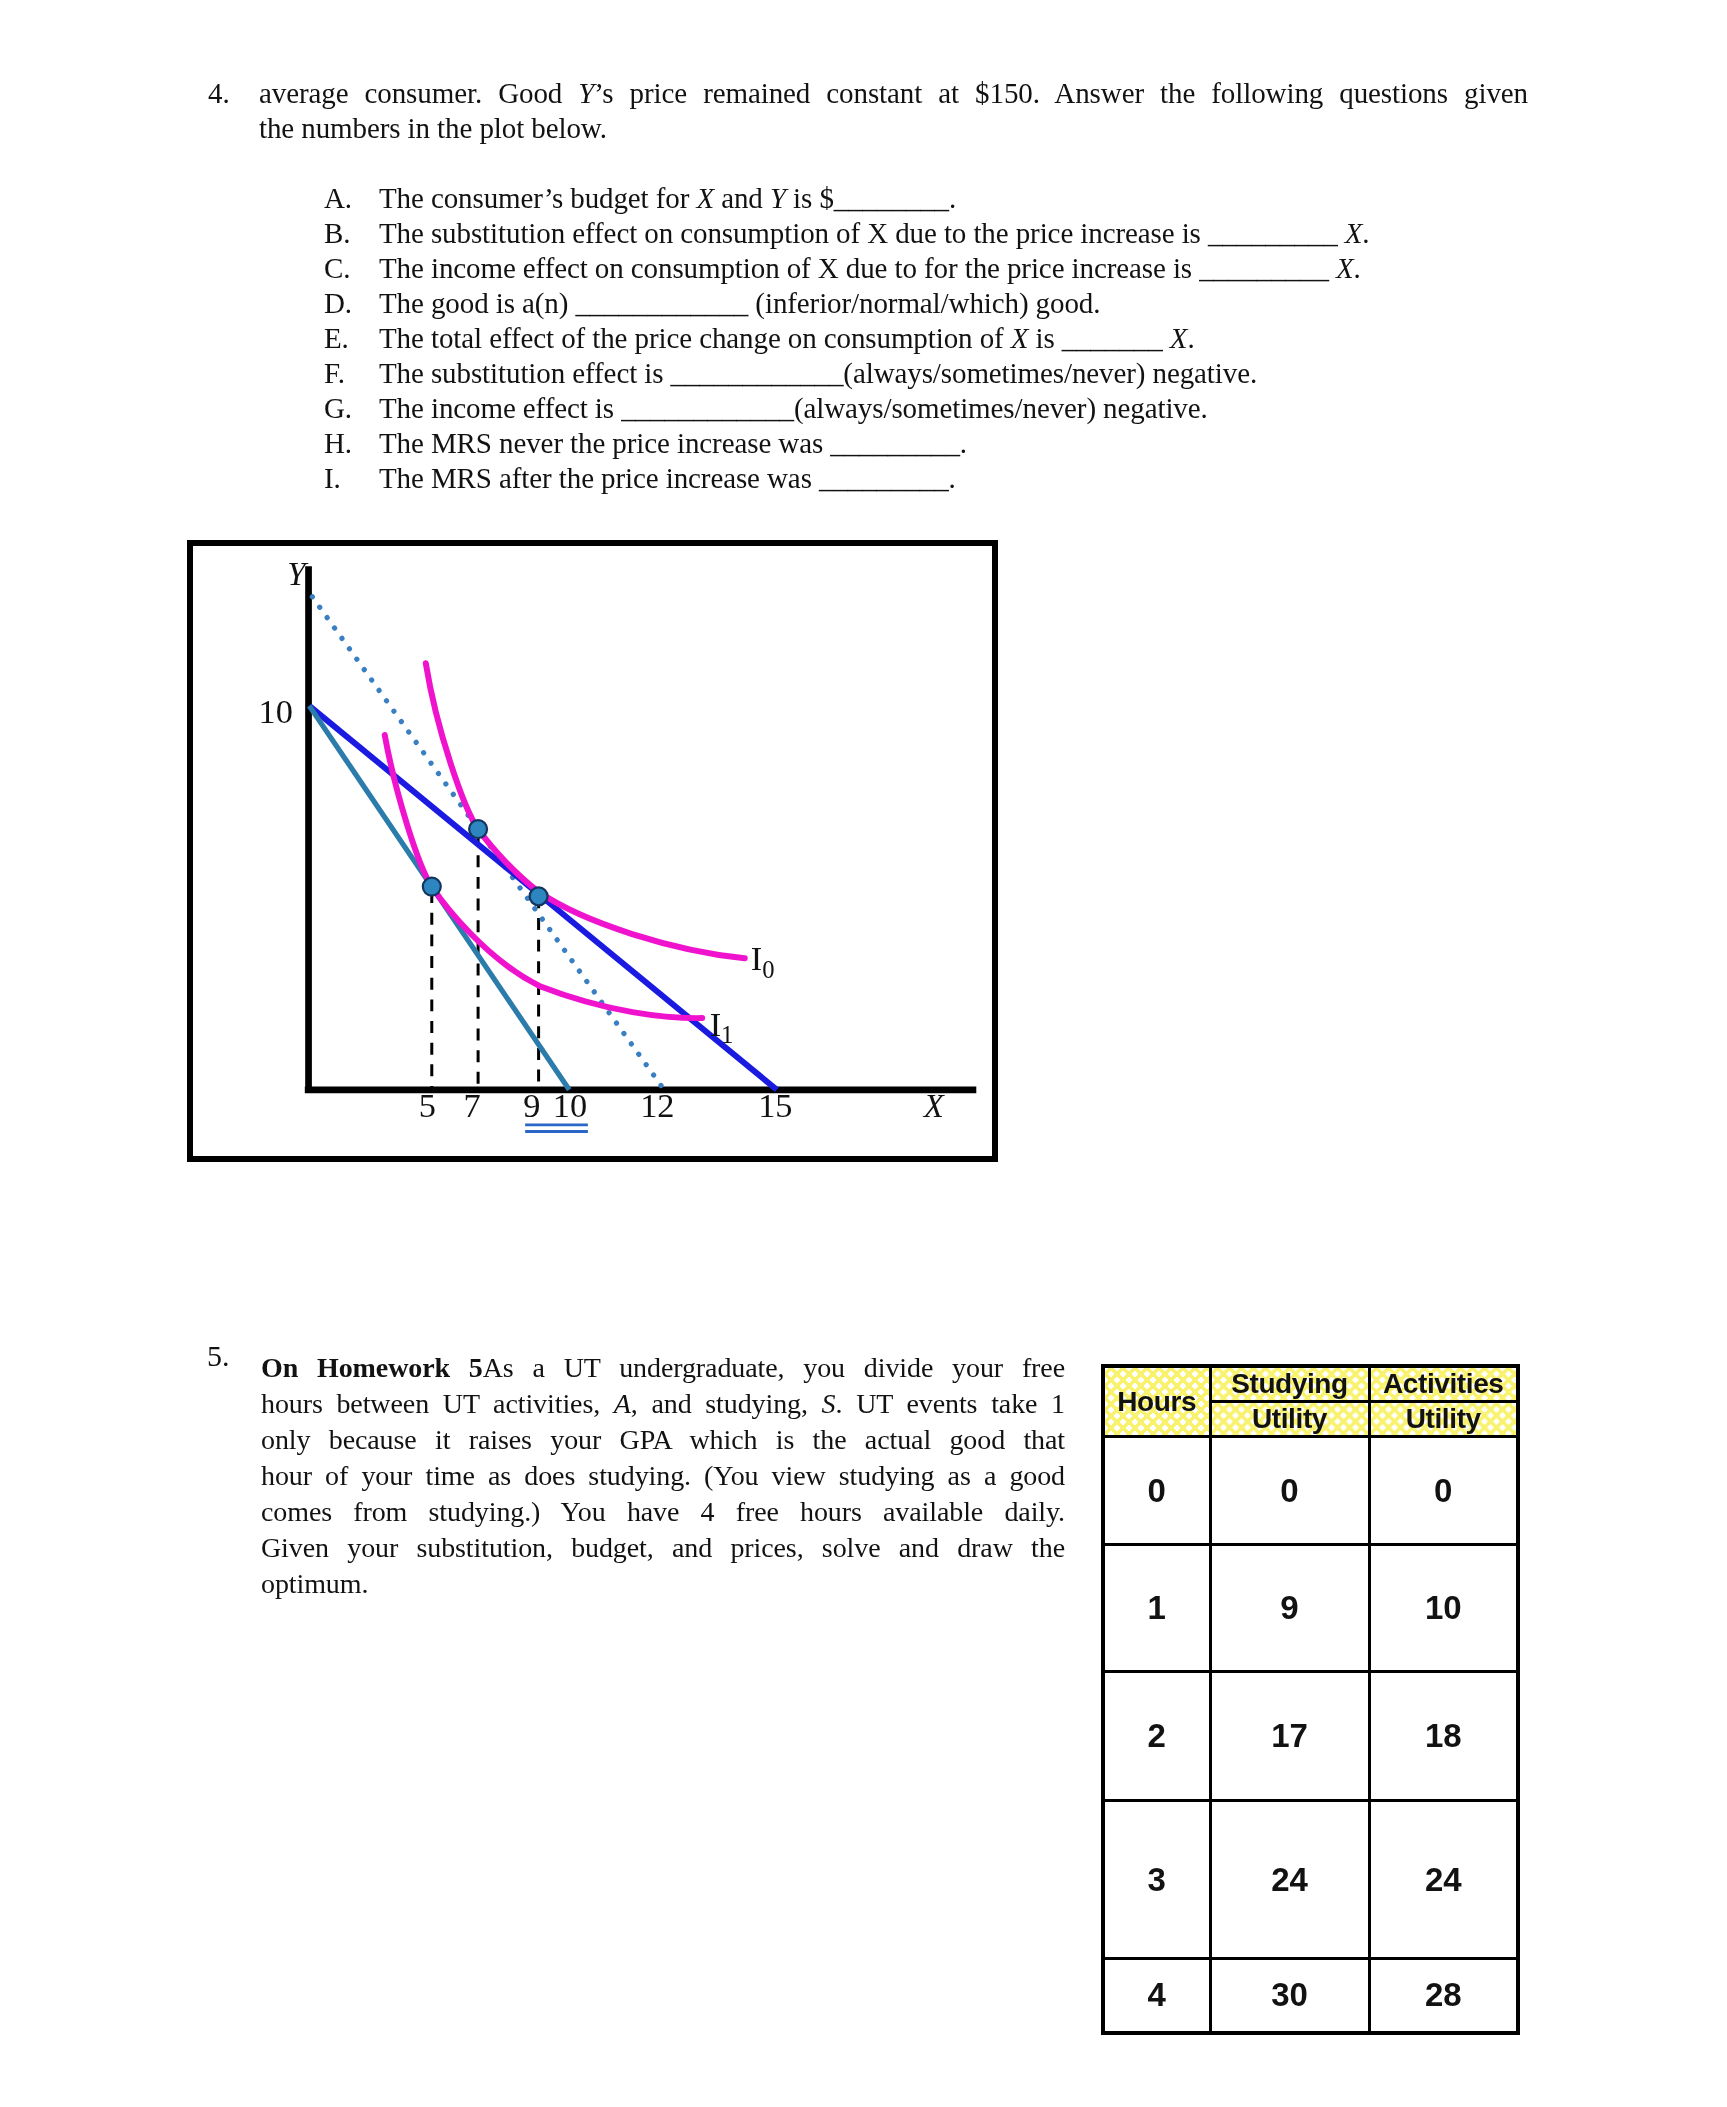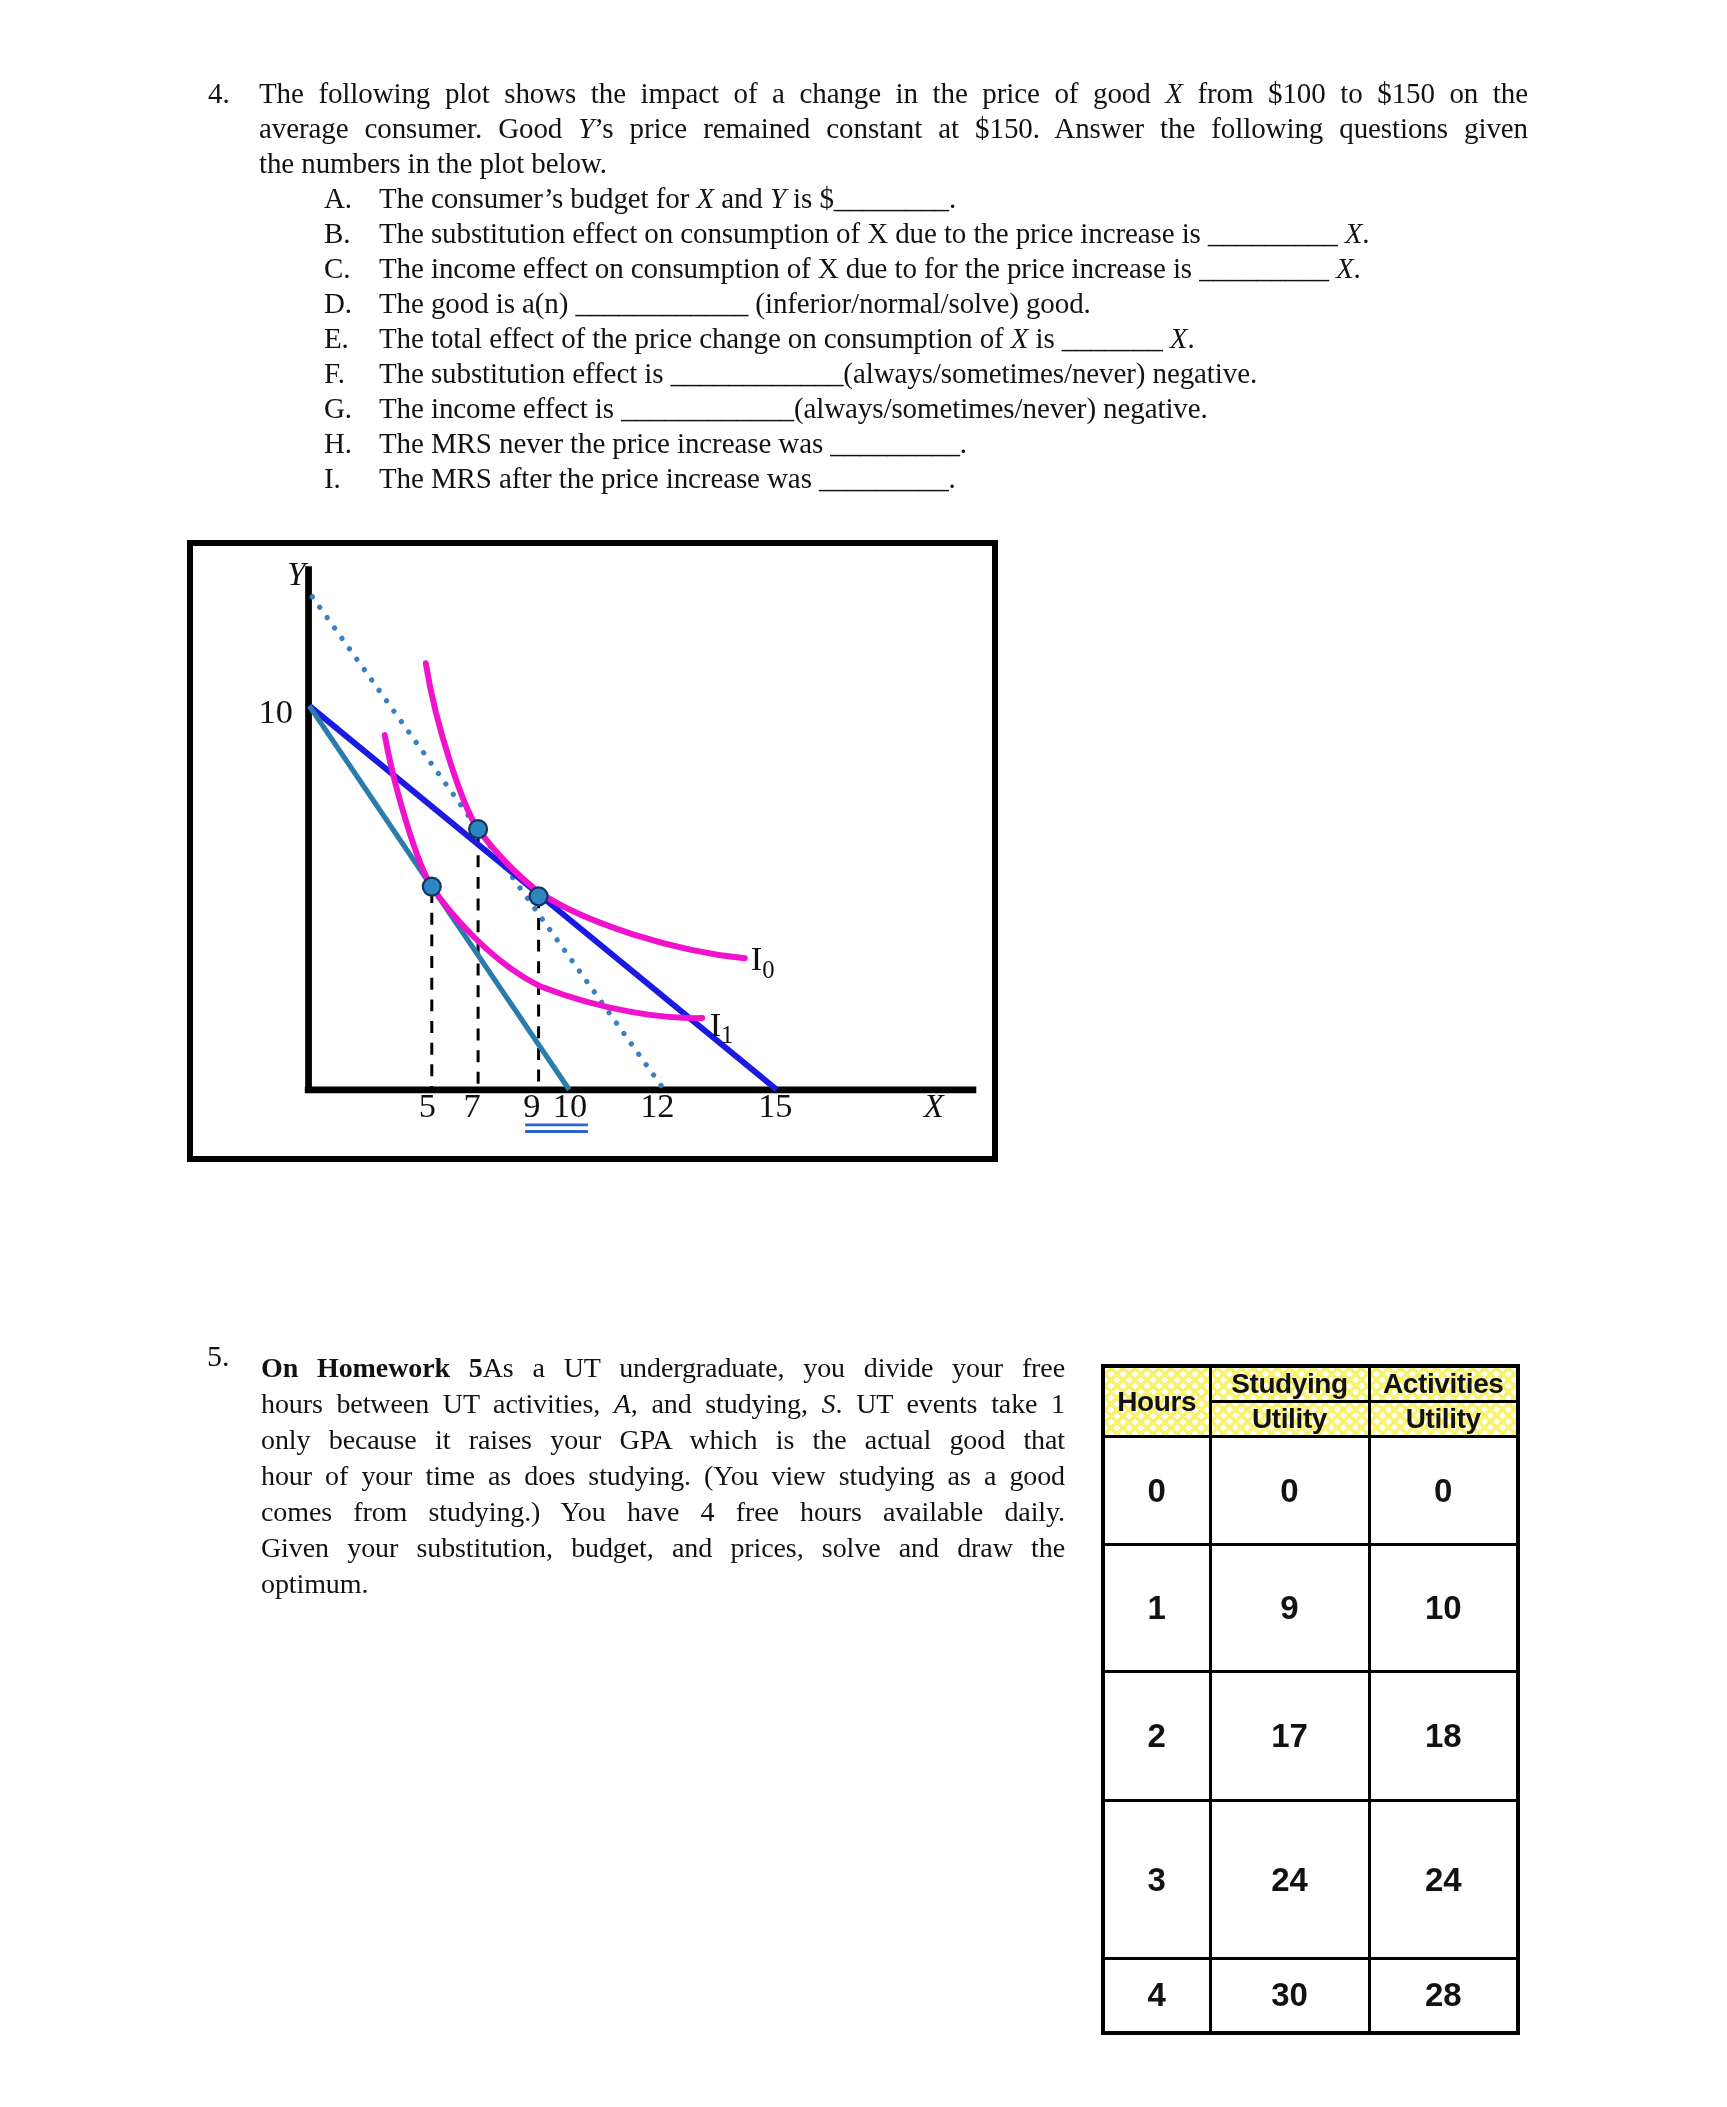--- a/index.html
+++ b/index.html
@@ -47,30 +47,29 @@
   .r0{height:108px;} .r1{height:127px;} .r2{height:129px;} .r3{height:158px;} .r4{height:74px;}
 </style>
 </head>
 <body>
 
 <div id="page">
 
   <span id="q4-num" class="q-number">4.</span>
 
   <div id="q4-para">
-    <div class="jline">The following plot shows the impact of a change in the price of good <i>X</i> from $100 to $150 on the</div>
     <div class="jline">average consumer. Good <i>Y</i>’s price remained constant at $150. Answer the following questions given</div>
     <div class="jline-last">the numbers in the plot below.</div>
   </div>
 
   <div id="q4-list">
     <div class="q4-item"><span class="q4-letter">A.</span><span>The consumer’s budget for <i>X</i> and <i>Y</i> is $________.</span></div>
     <div class="q4-item"><span class="q4-letter">B.</span><span>The substitution effect on consumption of X due to the price increase is _________ <i>X</i>.</span></div>
     <div class="q4-item"><span class="q4-letter">C.</span><span>The income effect on consumption of X due to for the price increase is _________ <i>X</i>.</span></div>
-    <div class="q4-item"><span class="q4-letter">D.</span><span>The good is a(n) ____________ (inferior/normal/solve) good.</span></div>
+    <div class="q4-item"><span class="q4-letter">D.</span><span>The good is a(n) ____________ (inferior/normal/which) good.</span></div>
     <div class="q4-item"><span class="q4-letter">E.</span><span>The total effect of the price change on consumption of <i>X</i> is _______ <i>X</i>.</span></div>
     <div class="q4-item"><span class="q4-letter">F.</span><span>The substitution effect is ____________(always/sometimes/never) negative.</span></div>
     <div class="q4-item"><span class="q4-letter">G.</span><span>The income effect is ____________(always/sometimes/never) negative.</span></div>
     <div class="q4-item"><span class="q4-letter">H.</span><span>The MRS never the price increase was _________.</span></div>
     <div class="q4-item"><span class="q4-letter">I.</span><span>The MRS after the price increase was _________.</span></div>
   </div>
 
   <div id="plot-box">
     <svg id="plot-svg" viewBox="0 0 1067 814">
 

